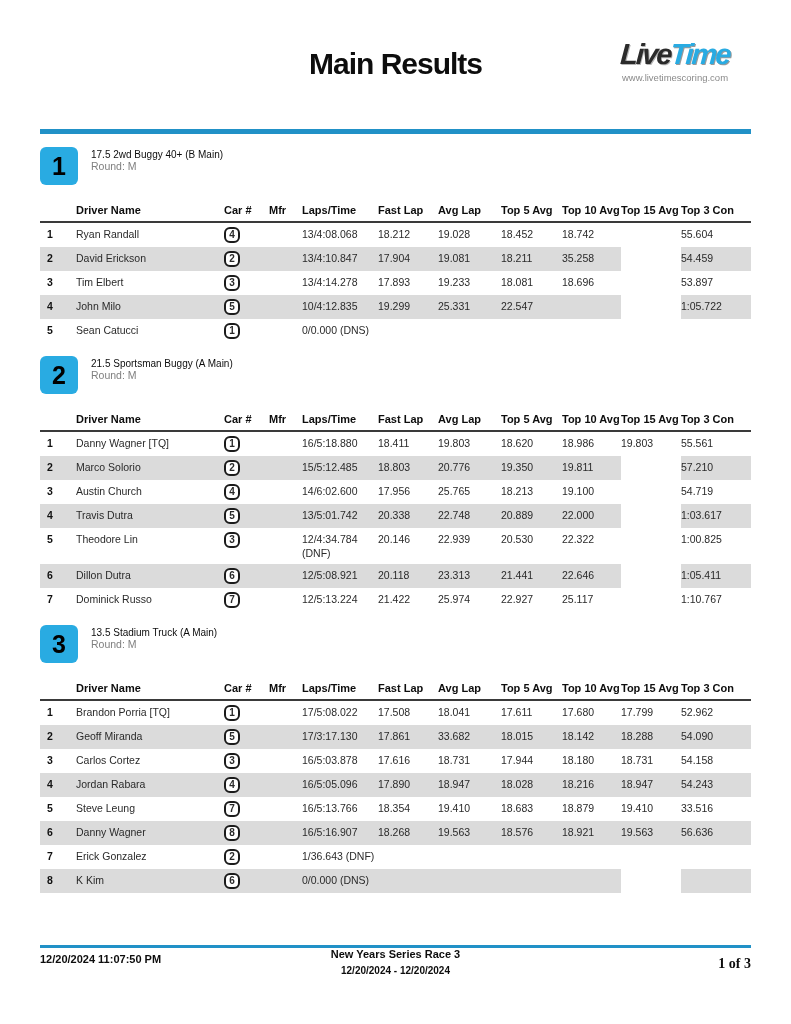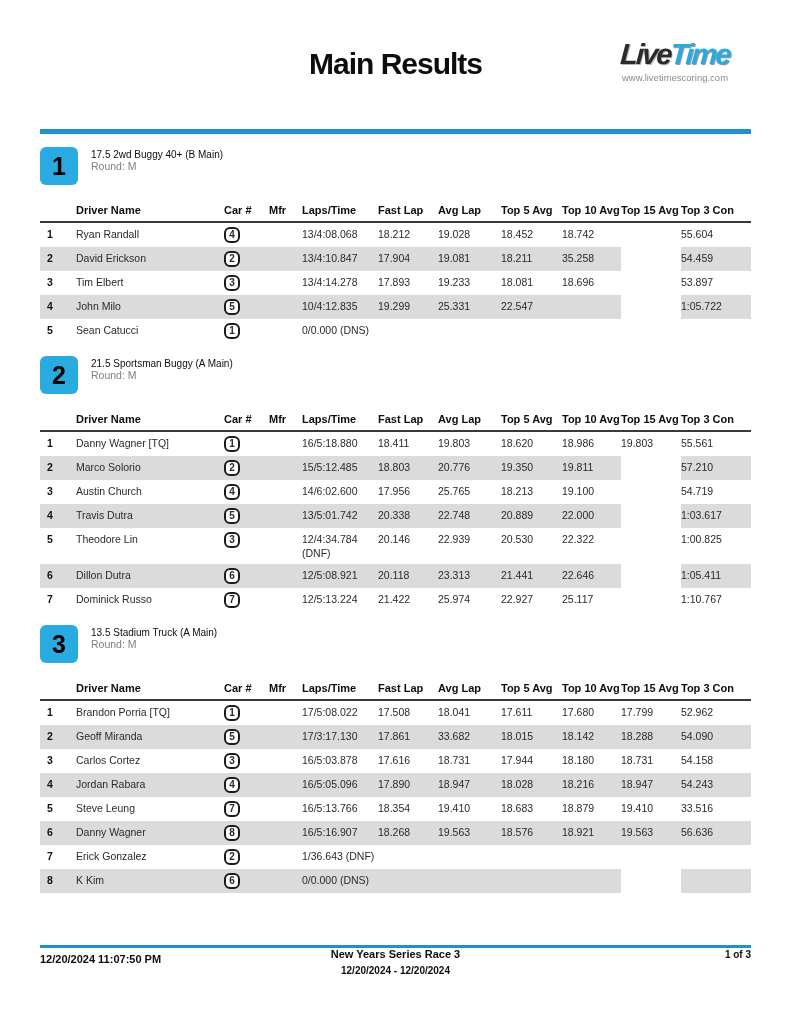--- a/index.html
+++ b/index.html
@@ -77,21 +77,21 @@
     line-height: 12px; text-align: center;
   }
   .laps-note { display: block; }
 
   
   .doc-footer {
     position: absolute; left: 40px; right: 40px; top: 945px;
     border-top: 3px solid var(--divider);
   }
   .f-left { position: absolute; left: 0; top: 5px; font-size: 11px; font-weight: bold; color: #0d0d0d; }
-  .f-right { position: absolute; right: 0; top: 1px; font-size: 10px; font-weight: bold; color: #0d0d0d; }
+  .f-right { position: absolute; right: 0; top: 8px; font-size: 14px; font-weight: bold; color: #0d0d0d; font-family: Liberation Serif, serif; }
   .f-event { text-align: center; font-size: 11px; font-weight: bold; color: #0d0d0d; padding-top: 0; }
   .f-dates { text-align: center; font-size: 10px; font-weight: bold; color: #0d0d0d; margin-top: 5px; }
 
   col.c-pos { width: 36px; } col.c-driver { width: 148px; } col.c-car { width: 45px; }
   col.c-mfr { width: 33px; } col.c-laps { width: 76px; } col.c-fast { width: 60px; }
   col.c-avg { width: 63px; } col.c-top5 { width: 61px; } col.c-top10 { width: 59px; }
   col.c-top15 { width: 60px; } col.c-top3 { width: 70px; }
 </style>
 </head>
 <body>

